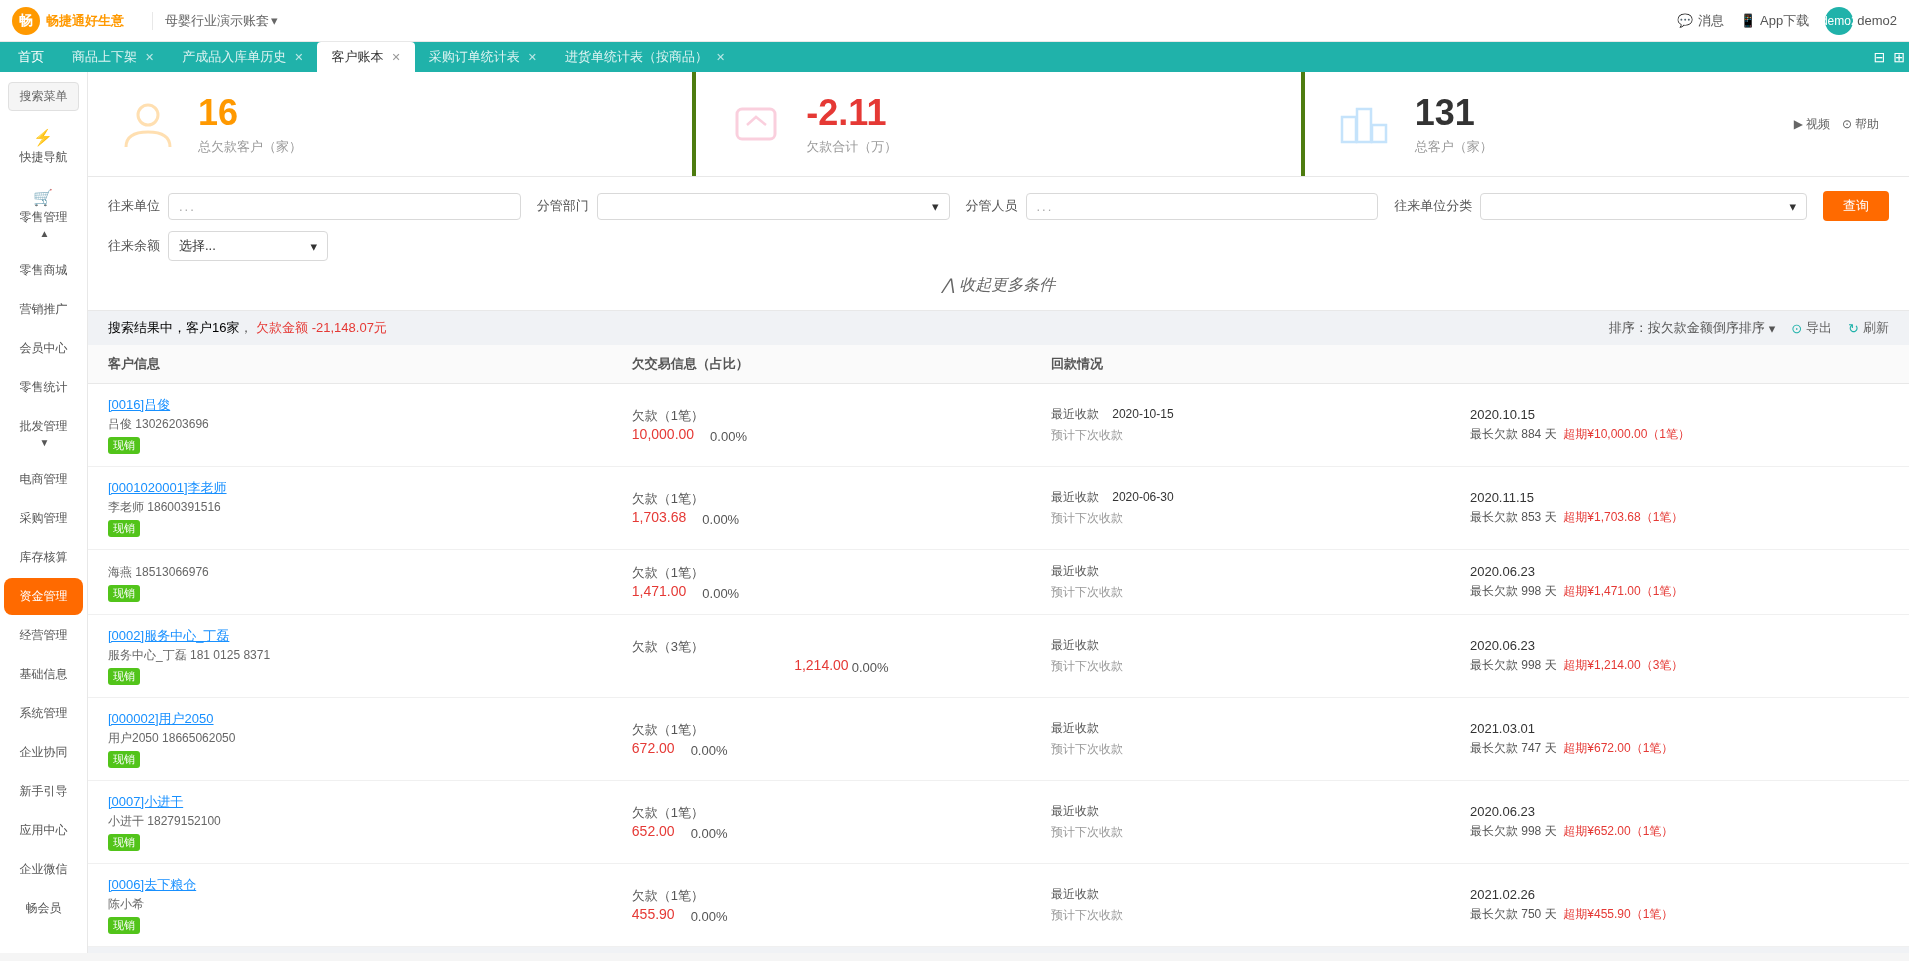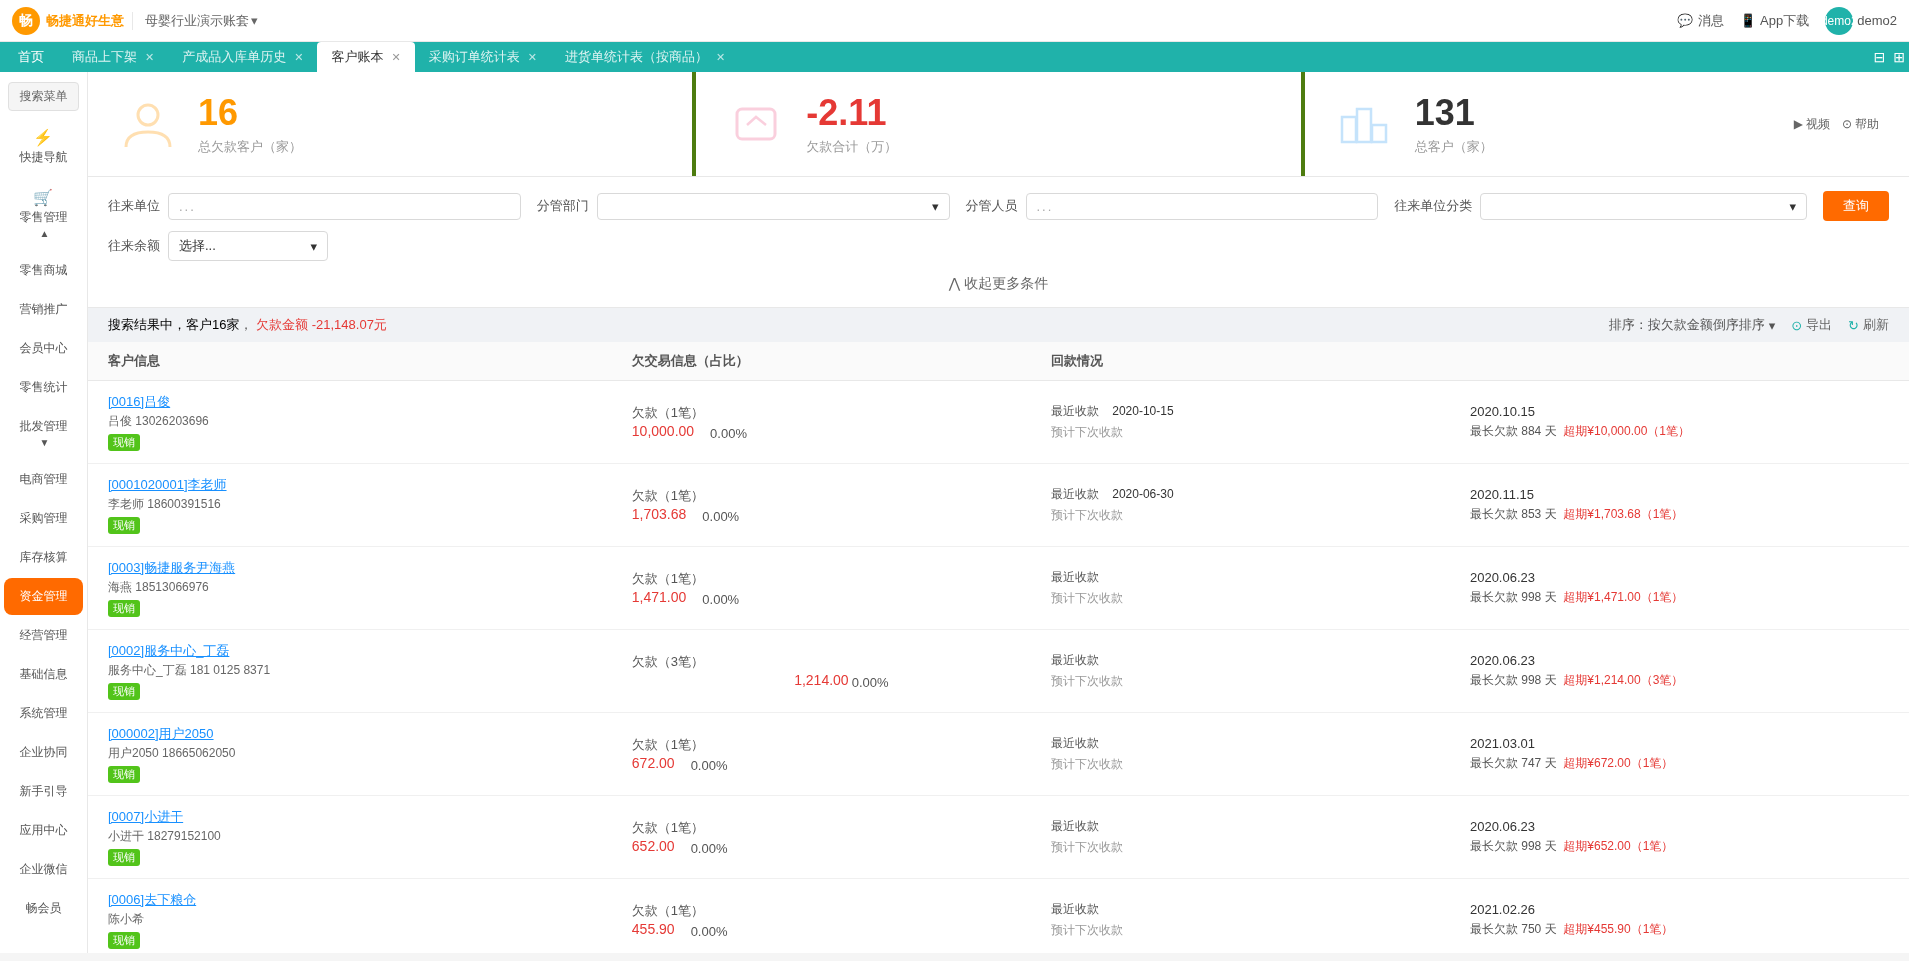--- a/index.html
+++ b/index.html
@@ -4,21 +4,21 @@
   <style>
     * { margin: 0; padding: 0; box-sizing: border-box; }
     body { font-family: 'Microsoft YaHei', Arial, sans-serif; font-size: 13px; background: #f5f5f5; color: #333; overflow-x: hidden; }
 
     
     .top-bar { display: flex; align-items: center; background: #fff; height: 42px; border-bottom: 1px solid #e8e8e8; padding: 0 12px; justify-content: space-between; }
     .top-bar-left { display: flex; align-items: center; gap: 8px; }
     .logo-area { display: flex; align-items: center; gap: 6px; }
     .logo-icon { width: 28px; height: 28px; background: #f90; border-radius: 50%; display: flex; align-items: center; justify-content: center; color: #fff; font-size: 14px; font-weight: bold; }
     .logo-text { color: #f90; font-size: 13px; font-weight: bold; }
-    .store-selector { display: flex; align-items: center; gap: 2px; color: #666; font-size: 13px; cursor: pointer; border-left: 1px solid #e8e8e8; padding-left: 12px; margin-left: 0; }
+    .store-selector { display: flex; align-items: center; gap: 2px; color: #666; font-size: 13px; cursor: pointer; border-left: 1px solid #e8e8e8; padding-left: 12px; margin-left: 20px; }
     .top-bar-right { display: flex; align-items: center; gap: 16px; color: #555; font-size: 13px; }
     .top-bar-right-item { display: flex; align-items: center; gap: 4px; cursor: pointer; }
     .avatar { width: 28px; height: 28px; background: #20b2aa; border-radius: 50%; display: flex; align-items: center; justify-content: center; color: #fff; font-size: 12px; }
 
     
     .tab-bar { display: flex; align-items: center; background: #20b2aa; height: 30px; padding: 0 4px; }
     .tab-item { display: flex; align-items: center; gap: 4px; padding: 0 14px; height: 30px; font-size: 13px; cursor: pointer; border-radius: 4px 4px 0 0; color: rgba(255,255,255,0.85); white-space: nowrap; }
     .tab-item.active { background: #fff; color: #333; }
     .tab-item .close-x { font-size: 11px; color: rgba(255,255,255,0.7); margin-left: 4px; }
     .tab-item.active .close-x { color: #999; }
@@ -58,21 +58,21 @@
 
     
     .filter-area { background: #fff; margin: 0; padding: 14px 20px 10px; border-bottom: 1px solid #e8e8e8; }
     .filter-row { display: flex; align-items: center; gap: 16px; margin-bottom: 10px; }
     .filter-item { display: flex; align-items: center; gap: 8px; flex: 1; }
     .filter-label { font-size: 13px; color: #555; white-space: nowrap; }
     .filter-input { flex: 1; border: 1px solid #d9d9d9; border-radius: 4px; padding: 5px 10px; font-size: 13px; display: flex; align-items: center; justify-content: space-between; cursor: pointer; background: #fff; color: #999; }
     .filter-input .dots { color: #aaa; letter-spacing: 2px; }
     .filter-select { flex: 1; border: 1px solid #d9d9d9; border-radius: 4px; padding: 5px 10px; font-size: 13px; display: flex; align-items: center; justify-content: space-between; cursor: pointer; background: #fff; }
     .filter-btn { background: #ff6a00; color: #fff; border: none; border-radius: 4px; padding: 6px 20px; font-size: 13px; cursor: pointer; white-space: nowrap; }
-    .collapse-row { text-align: center; padding: 4px 0; cursor: pointer; color: #666; font-size: 14px; }
+    .collapse-row { text-align: center; padding: 4px 0; cursor: pointer; color: #666; font-size: 16px; font-style: italic; }
 
     
     .result-bar { background: #f0f2f5; padding: 8px 20px; display: flex; align-items: center; justify-content: space-between; }
     .result-info { font-size: 13px; color: #555; }
     .result-info span { color: #000000; }
     .result-actions { display: flex; align-items: center; gap: 16px; font-size: 13px; color: #555; }
     .sort-select { display: flex; align-items: center; gap: 4px; cursor: pointer; }
     .action-btn { display: flex; align-items: center; gap: 4px; cursor: pointer; color: #666; }
     .action-btn .icon { color: #20b2aa; }
 
@@ -404,21 +404,20 @@
     <div>
       <div class="overdue-date">2020.11.15</div>
       <div class="overdue-days">
         最长欠款 853 天&nbsp;
         <span class="overdue-amount">超期¥1,703.68（1笔）</span>
       </div>
     </div>
   </div>
           <div class="table-row">
     <div>
-      <div class="customer-code">[0003]畅捷服务尹海燕</div>
       <div class="customer-name">海燕 18513066976</div>
       <div><span class="customer-badge">现销</span></div>
     </div>
     <div>
       <div class="debt-label">欠款（1笔）</div>
       <div style="display:flex;align-items:center;gap:16px;">
         <span class="debt-amount">1,471.00</span>
         <span class="debt-percent">0.00%</span>
       </div>
     </div>

